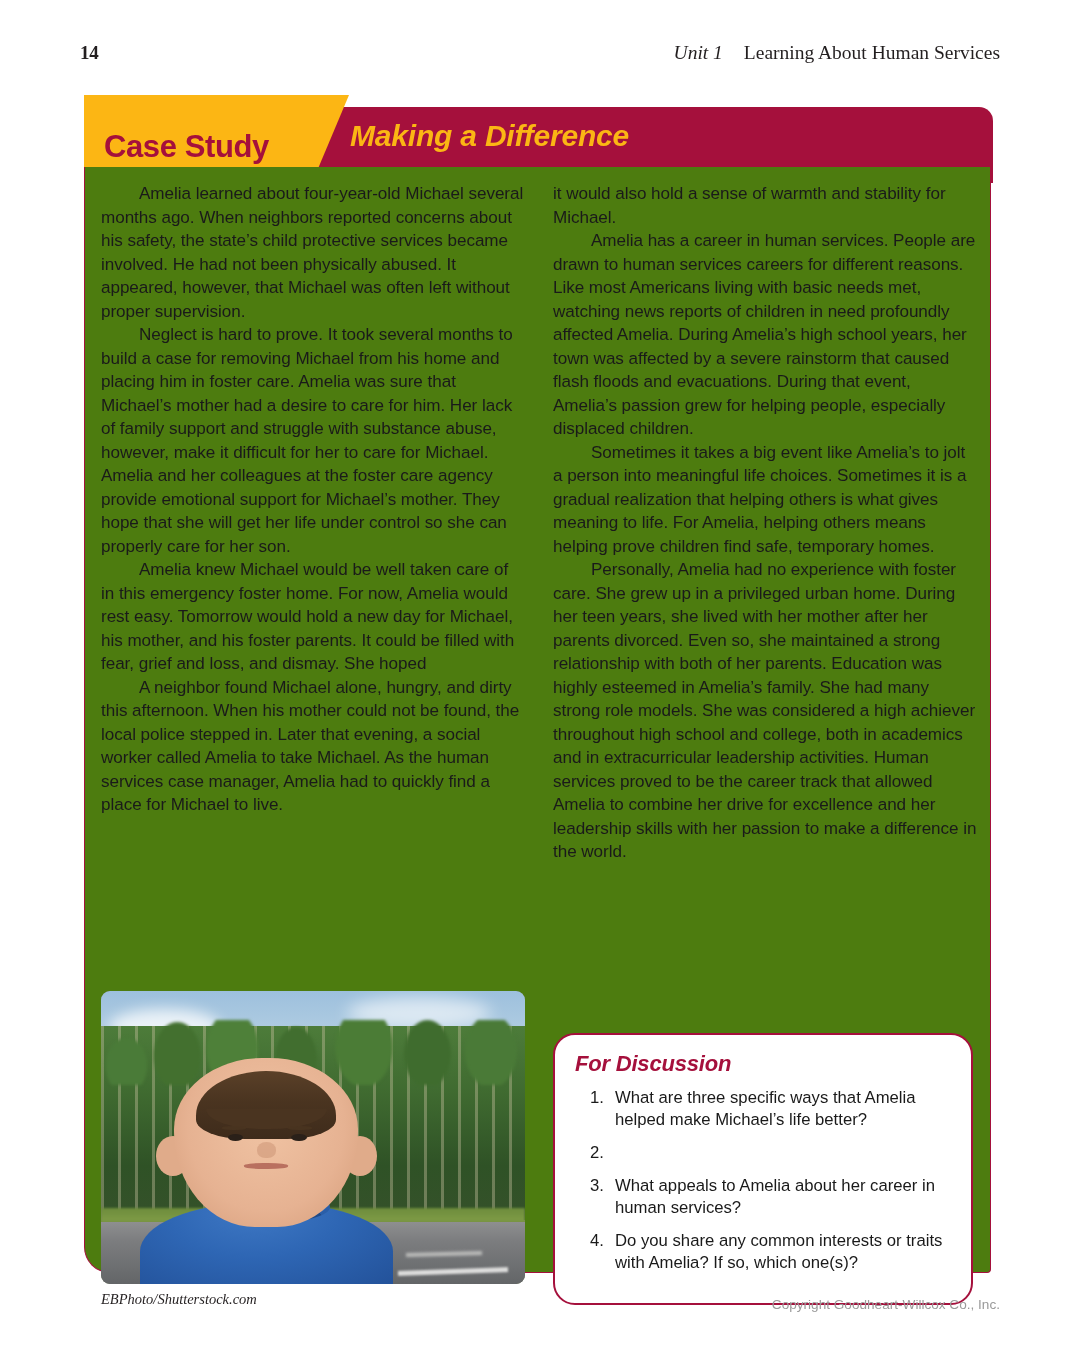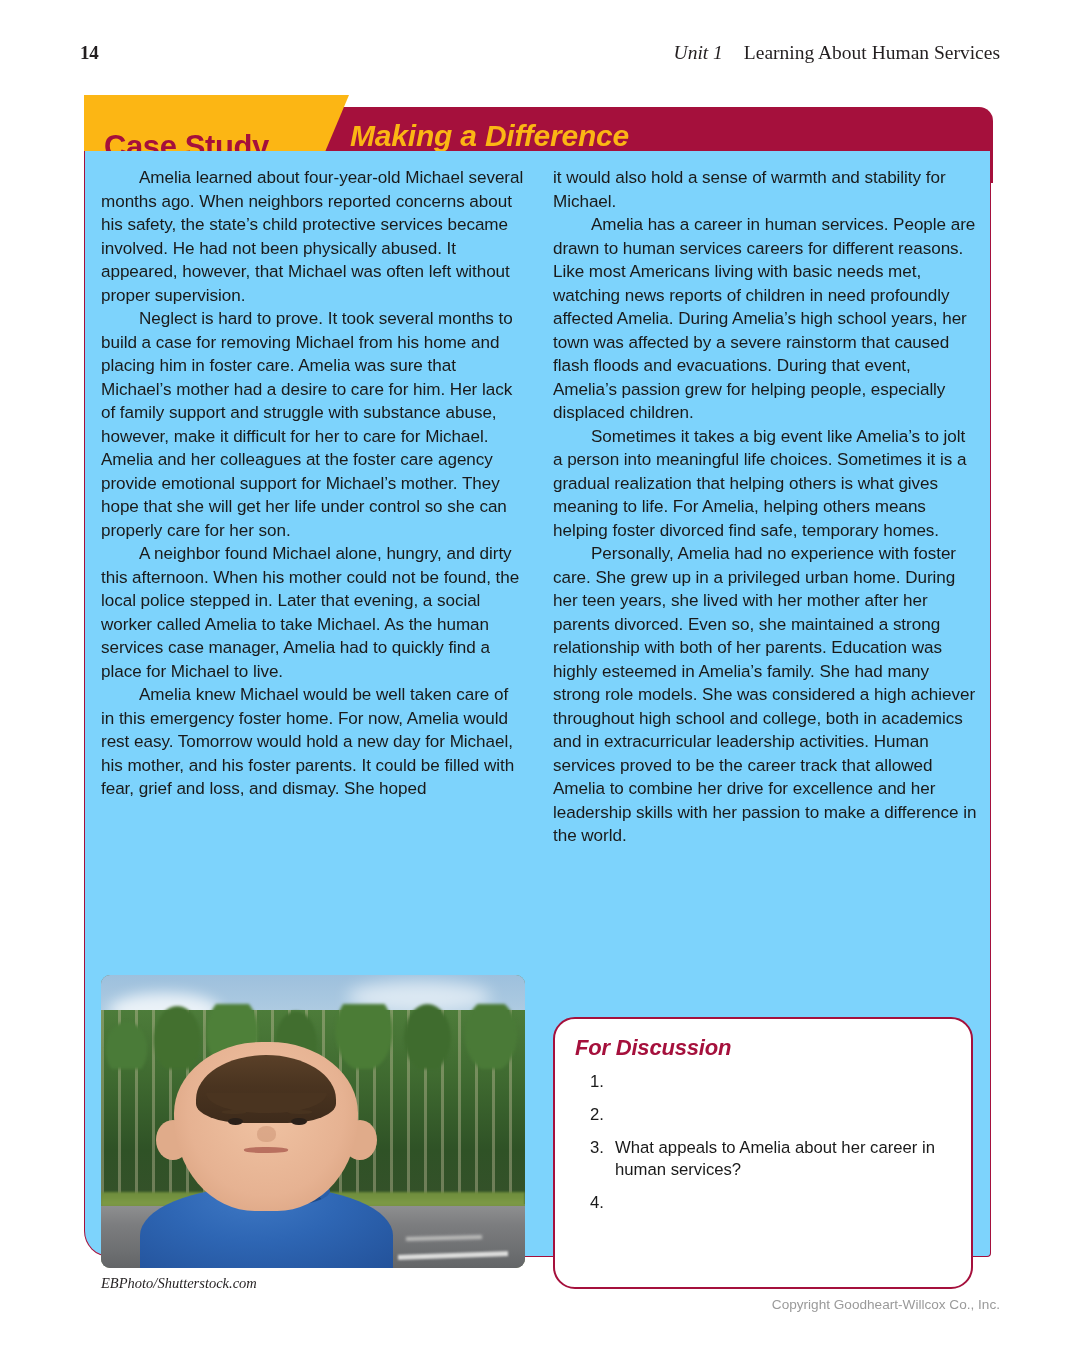--- a/index.html
+++ b/index.html
@@ -97,24 +97,24 @@
     font-weight: bold;
     color: #a5103c;
     letter-spacing: -0.4px;
     white-space: nowrap;
   }
 
   
   .panel {
     position: absolute;
     left: 0;
-    top: 44px;
+    top: 60px;
     width: 907px;
     height: 1106px;
-    background: #7dd3fc;
+    background: #4d7c0f;
     border: 1px solid #a5103c;
     border-top: none;
     border-bottom-left-radius: 26px;
     border-bottom-right-radius: 4px;
     box-sizing: border-box;
   }
 
   
   .columns {
     position: absolute;
@@ -383,28 +383,28 @@
   <div class="tag"></div>
   <div class="tag-label">Case Study</div>
 
   <div class="panel">
 
     <div class="columns">
 
       <div class="col">
         <p>Amelia learned about four-year-old Michael several months ago. When neighbors reported concerns about his safety, the state’s child protective services became involved. He had not been physically abused. It appeared, however, that Michael was often left without proper supervision.</p>
         <p>Neglect is hard to prove. It took several months to build a case for removing Michael from his home and placing him in foster care. Amelia was sure that Michael’s mother had a desire to care for him. Her lack of family support and struggle with substance abuse, however, make it difficult for her to care for Michael. Amelia and her colleagues at the foster care agency provide emotional support for Michael’s mother. They hope that she will get her life under control so she can properly care for her son.</p>
+        <p>Amelia knew Michael would be well taken care of in this emergency foster home. For now, Amelia would rest easy. Tomorrow would hold a new day for Michael, his mother, and his foster parents. It could be filled with fear, grief and loss, and dismay. She hoped</p>
         <p>A neighbor found Michael alone, hungry, and dirty this afternoon. When his mother could not be found, the local police stepped in. Later that evening, a social worker called Amelia to take Michael. As the human services case manager, Amelia had to quickly find a place for Michael to live.</p>
-        <p>Amelia knew Michael would be well taken care of in this emergency foster home. For now, Amelia would rest easy. Tomorrow would hold a new day for Michael, his mother, and his foster parents. It could be filled with fear, grief and loss, and dismay. She hoped</p>
       </div>
 
       <div class="col">
         <p class="noindent">it would also hold a sense of warmth and stability  for Michael.</p>
         <p>Amelia has a career in human services. People are drawn to human services careers for different reasons. Like most Americans living with basic needs met, watching news reports of children in need profoundly affected Amelia. During Amelia’s high school years, her town was affected by a severe rainstorm that caused flash floods and evacuations. During that event, Amelia’s passion grew for helping people, especially displaced children.</p>
-        <p>Sometimes it takes a big event like Amelia’s to jolt a person into meaningful life choices. Sometimes it is a gradual realization that helping others is what gives meaning to life. For Amelia, helping others means helping foster divorced find safe, temporary homes.</p>
+        <p>Sometimes it takes a big event like Amelia’s to jolt a person into meaningful life choices. Sometimes it is a gradual realization that helping others is what gives meaning to life. For Amelia, helping others means helping prove children find safe, temporary homes.</p>
         <p>Personally, Amelia had no experience with foster care. She grew up in a privileged urban home. During her teen years, she lived with her mother after her parents divorced. Even so, she maintained a strong relationship with both of her parents. Education was highly esteemed in Amelia’s family. She had many strong role models. She was considered a high achiever throughout high school and college, both in academics and in extracurricular leadership activities. Human services proved to be the career track that allowed Amelia to combine her drive for excellence and her leadership skills with her passion to make a difference in the world.</p>
       </div>
 
     </div>
 
     <div class="photo-wrap">
       <div class="photo">
         <div class="sky"></div>
         <div class="cloud-a"></div>
         <div class="cloud-b"></div>
@@ -434,30 +434,32 @@
         </div>
       </div>
       <div class="photo-credit">EBPhoto/Shutterstock.com</div>
     </div>
 
     <div class="discussion">
       <div class="discussion-title">For Discussion</div>
       <ol class="q-list">
         <li class="q-item">
           <span class="q-num">1.</span>
+          <span class="q-text">What are three specific ways that Amelia helped make Michael’s life better?</span>
         </li>
         <li class="q-item">
           <span class="q-num">2.</span>
         </li>
         <li class="q-item">
           <span class="q-num">3.</span>
           <span class="q-text">What appeals to Amelia about her career in human services?</span>
         </li>
         <li class="q-item">
           <span class="q-num">4.</span>
+          <span class="q-text">Do you share any common interests or traits with Amelia? If so, which one(s)?</span>
         </li>
       </ol>
     </div>
 
   </div>
 </div>
 
 <div class="footer">Copyright Goodheart-Willcox Co., Inc.</div>
 
 </body></html>

